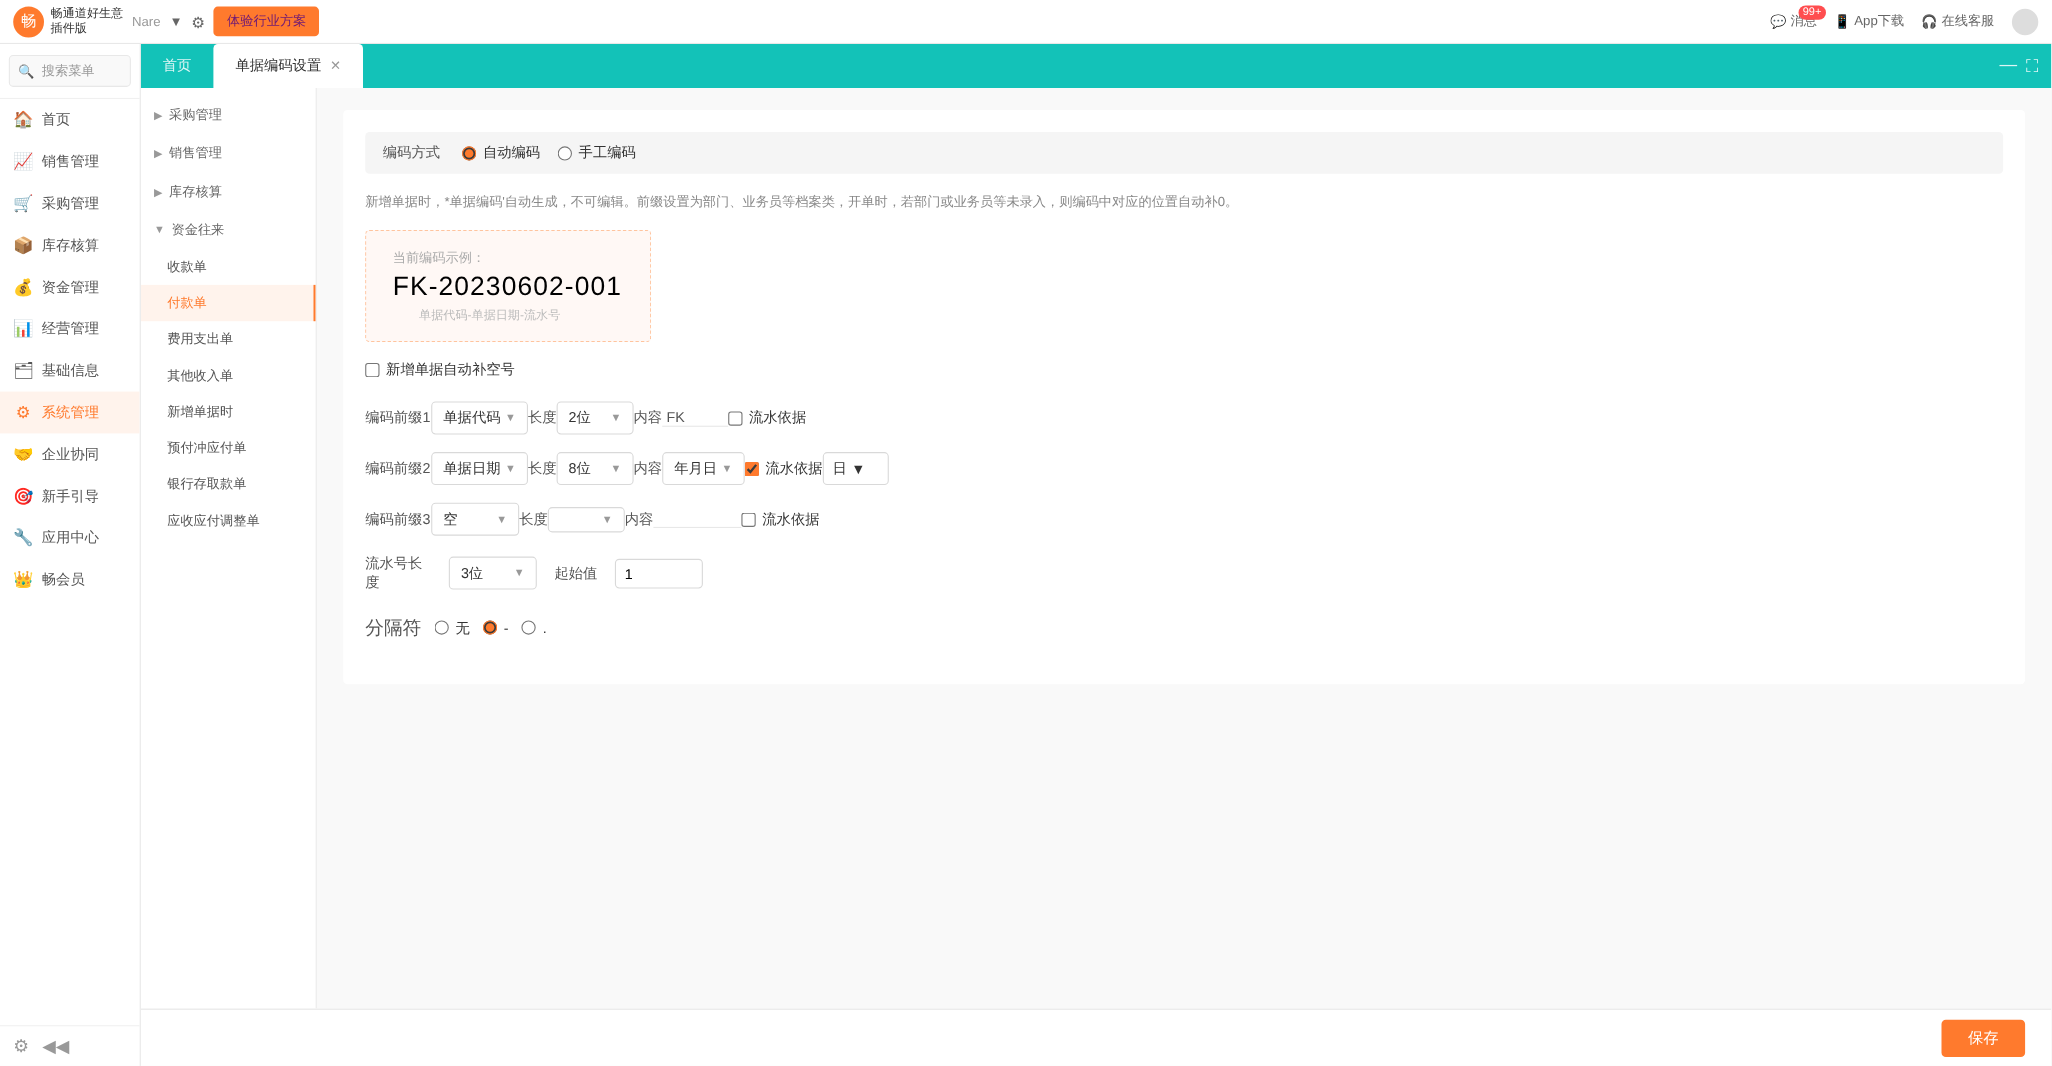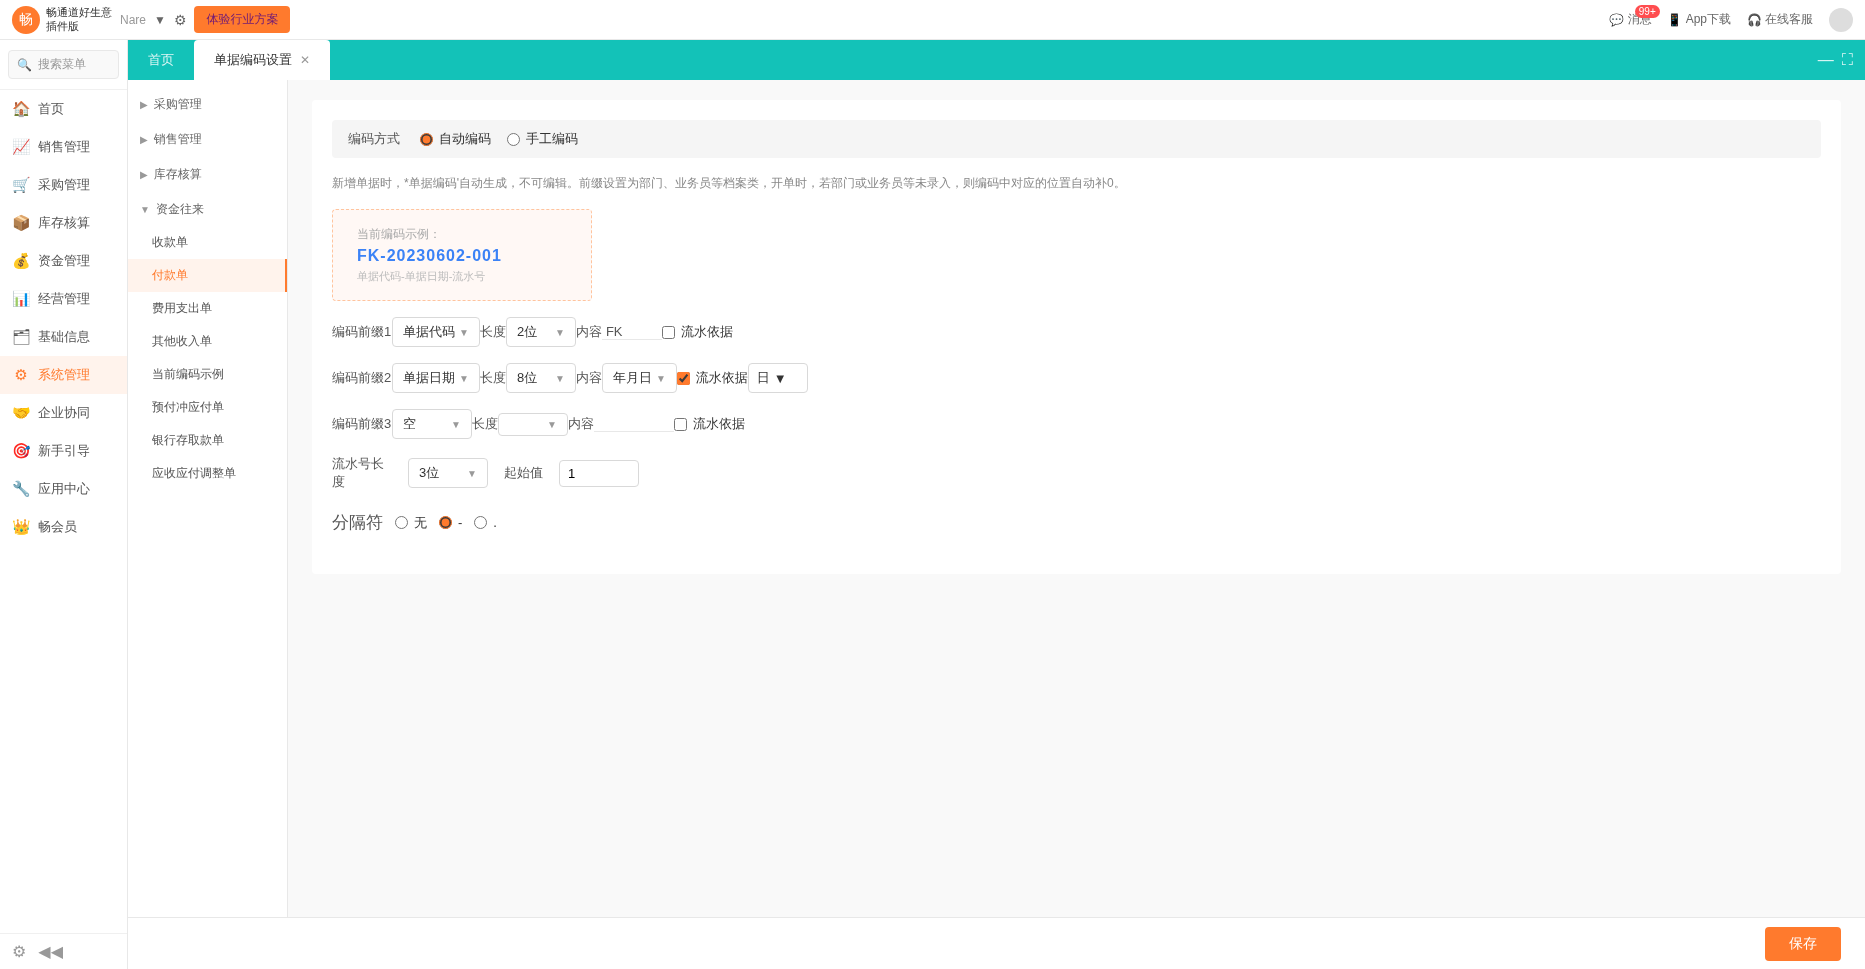--- a/index.html
+++ b/index.html
@@ -246,29 +246,30 @@
     .code-preview {
       background: #fff8f5;
       border: 1px dashed #ffc49e;
       border-radius: 4px;
       padding: 16px 24px;
       margin-bottom: 16px;
       display: inline-block;
       min-width: 260px;
     }
     .code-preview-main {
-      font-size: 16px;
-      font-weight: 700;
-      color: #3b82f6;
+      font-size: 24px;
+      font-weight: 400;
+      color: #000000;
       letter-spacing: 1px;
     }
     .code-preview-sub {
       font-size: 11px;
       color: #bbb;
       margin-top: 4px;
+      margin-left: 24px;
     }
 
     
     .checkbox-row {
       display: flex;
       align-items: center;
       gap: 6px;
       margin-bottom: 20px;
       font-size: 13px;
     }
@@ -501,21 +502,21 @@
           <div class="sub-sidebar-item active">
             <span>付款单</span>
           </div>
           <div class="sub-sidebar-item">
             <span>费用支出单</span>
           </div>
           <div class="sub-sidebar-item">
             <span>其他收入单</span>
           </div>
           <div class="sub-sidebar-item">
-            <span>当前编码示例</span>
+            <span>新增单据时</span>
           </div>
           <div class="sub-sidebar-item">
             <span>预付冲应付单</span>
           </div>
           <div class="sub-sidebar-item">
             <span>银行存取款单</span>
           </div>
           <div class="sub-sidebar-item">
             <span>应收应付调整单</span>
           </div>
@@ -544,20 +545,24 @@
           <div class="info-text">新增单据时，*单据编码'自动生成，不可编辑。前缀设置为部门、业务员等档案类，开单时，若部门或业务员等未录入，则编码中对应的位置自动补0。</div>
 
           
           <div class="code-preview">
             <div style="font-size:12px;color:#aaa;margin-bottom:4px;">当前编码示例：</div>
             <div class="code-preview-main">FK-20230602-001</div>
             <div class="code-preview-sub">单据代码-单据日期-流水号</div>
           </div>
 
           
+          <div class="checkbox-row">
+            <input type="checkbox" style="">
+            <span>新增单据自动补空号</span>
+          </div>
 
           
           <div class="config-row">
             <span class="config-label">编码前缀1</span>
             <div class="config-select">
               <span>单据代码</span>
               <span class="arrow">▼</span>
             </div>
             <span class="config-length-label">长度</span>
             <div class="config-select" style="min-width:70px;">

